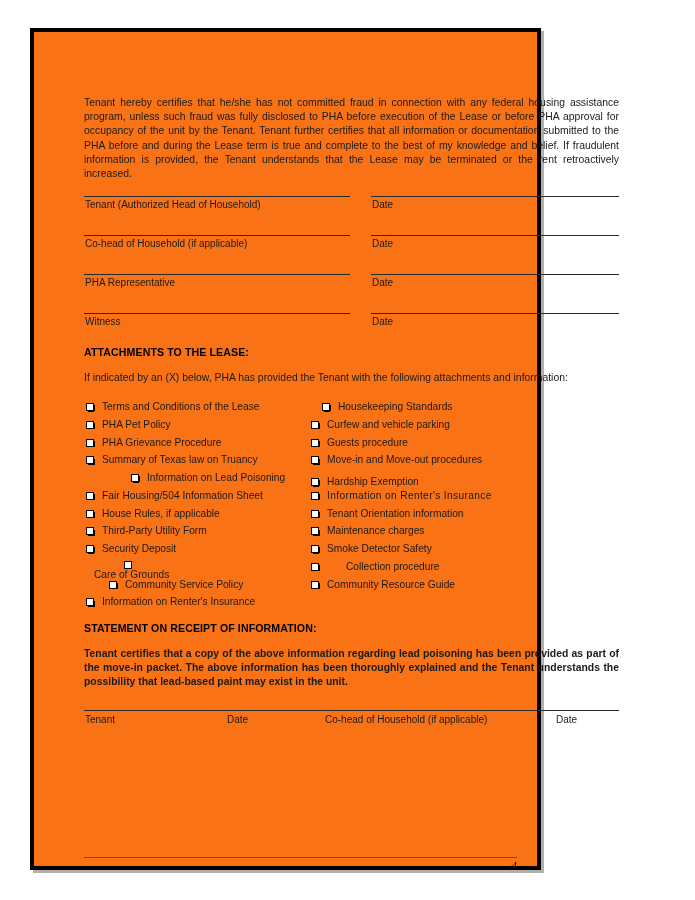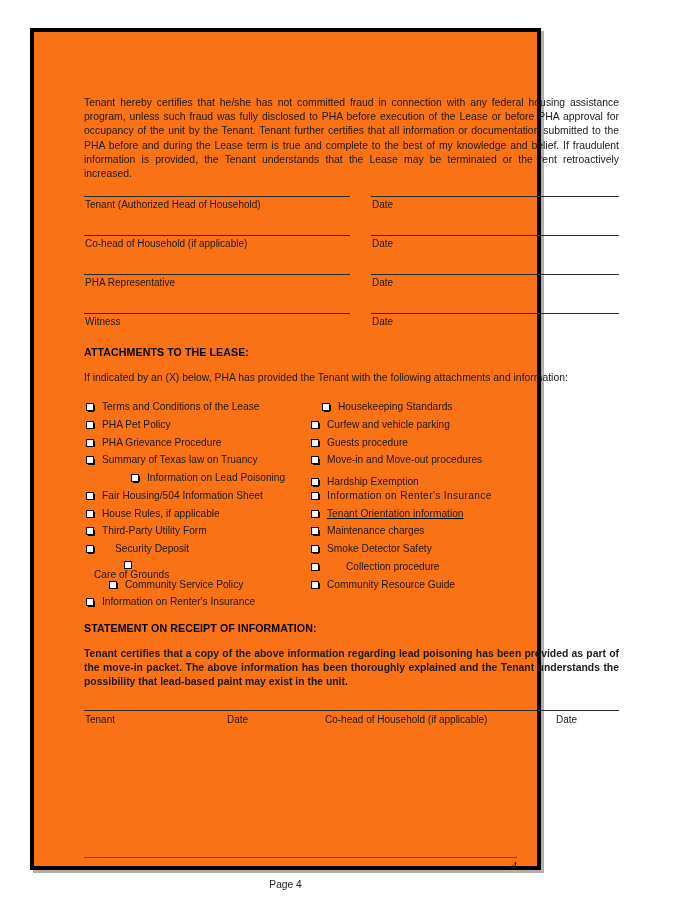--- a/index.html
+++ b/index.html
@@ -200,21 +200,21 @@
           <span class="cb-label">Fair Housing/504 Information Sheet</span>
         </div>
         <div class="cb-row" style="left: 52px; top: 475.5px;">
           <span class="cb-box"></span>
           <span class="cb-label">House Rules, if applicable</span>
         </div>
         <div class="cb-row" style="left: 52px; top: 493.25px;">
           <span class="cb-box"></span>
           <span class="cb-label">Third-Party Utility Form</span>
         </div>
-        <div class="cb-row" style="left: 52px; top: 511px; gap: 13px;">
+        <div class="cb-row" style="left: 52px; top: 511px;">
           <span class="cb-box"></span>
           <span class="cb-label">Security Deposit</span>
         </div>
         <div class="cb-row" style="left: 52px; top: 528.75px; flex-direction: column;">
           <span class="cb-box"></span>
           <span class="cb-label">Care of Grounds</span>
         </div>
         <div class="cb-row" style="left: 52px; top: 546.5px; padding-left: 23px;">
           <span class="cb-box"></span>
           <span class="cb-label">Community Service Policy</span>
@@ -243,21 +243,21 @@
           <span class="cb-label">Move-in and Move-out procedures</span>
         </div>
         <div class="cb-row" style="left: 277px; top: 444px;">
           <span class="cb-box"></span>
           <span class="cb-label">Hardship Exemption</span>
         </div>
         <div class="cb-row" style="left: 277px; top: 457.75px;">
           <span class="cb-box"></span>
           <span class="cb-label heavy">Information on Renter's Insurance</span>
         </div>
-        <div class="cb-row" style="left: 277px; top: 475.5px; text-decoration: underline;">
+        <div class="cb-row" style="left: 277px; top: 475.5px;">
           <span class="cb-box"></span>
           <span class="cb-label">Tenant Orientation information</span>
         </div>
         <div class="cb-row" style="left: 277px; top: 493.25px;">
           <span class="cb-box"></span>
           <span class="cb-label">Maintenance charges</span>
         </div>
         <div class="cb-row" style="left: 277px; top: 511px;">
           <span class="cb-box"></span>
           <span class="cb-label">Smoke Detector Safety</span>
@@ -277,16 +277,15 @@
     <div class="para" style="left:50px; top:615px; width:535px;font-weight:bold;">Tenant certifies that a copy of the above information regarding lead poisoning has been provided as part of the move-in packet.  The above information has been thoroughly explained and the Tenant understands the possibility that lead-based paint may exist in the unit.</div>
 
     <div class="sig-line" style="left:50px; top:678px; width:535px;"></div>
     <div class="sig-label" style="left:51px; top:682px;">Tenant</div>
     <div class="sig-label" style="left:193px; top:682px;">Date</div>
     <div class="sig-label" style="left:291px; top:682px;">Co-head of Household (if applicable)</div>
     <div class="sig-label" style="left:522px; top:682px;">Date</div>
 
     <div id="footer-rule"></div>
     <div id="footer-pagenum-right">4</div>
-    <div id="footer-page-label">Page 4</div>
 
   </div>
 </div>
 
 </body></html>

